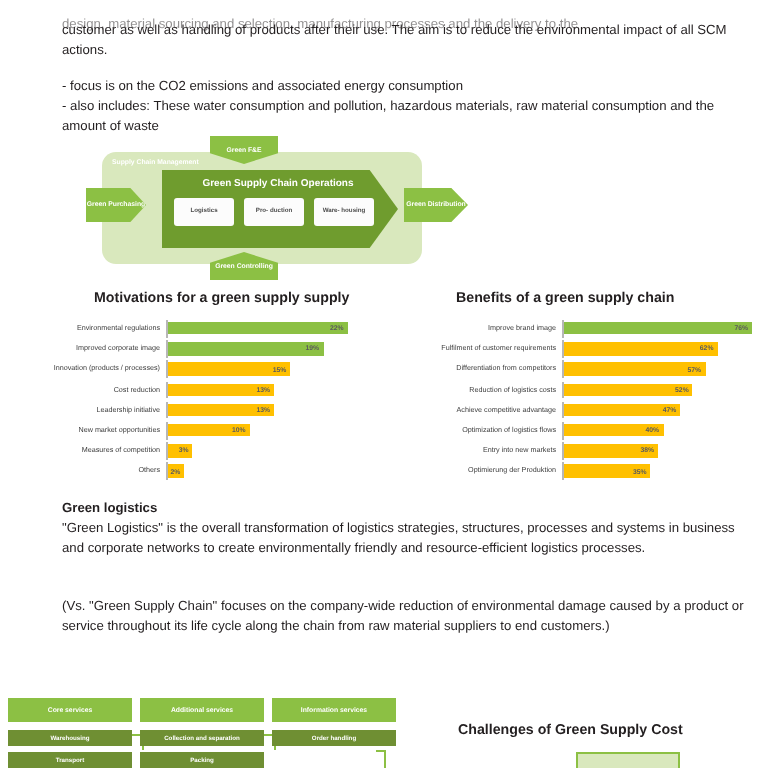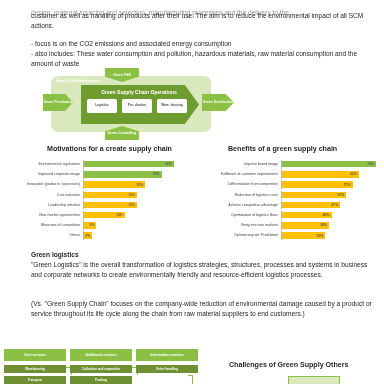--- a/index.html
+++ b/index.html
@@ -146,21 +146,21 @@
     <div class="ops-boxes">
       <div class="ops-box">Logistics</div>
       <div class="ops-box">Pro- duction</div>
       <div class="ops-box">Ware- housing</div>
     </div>
 
     <div class="chev chev-right">Green Distribution</div>
     <div class="chev chev-bottom">Green Controlling</div>
   </div>
 
-  <div class="cap cap-left">Motivations for a create supply chain</div>
+  <div class="cap cap-left">Motivations for a green supply supply</div>
   <div class="cap cap-right">Benefits of a green supply chain</div>
 
   <div class="chart chart-left" id="chart-left">
       <div class="row">
         <div class="row-label">Environmental regulations</div>
         <div class="row-track">
           <div class="row-bar green" style="width: 88%; background: rgb(140, 192, 68);">
             <span class="row-val">22%</span>
           </div>
         </div>
@@ -311,16 +311,16 @@
       <div class="hbox">Additional services</div>
       <div class="sbox">Collection and separation</div>
       <div class="sbox">Packing</div>
     </div>
     <div class="col-wrap col-3">
       <div class="hbox">Information services</div>
       <div class="sbox">Order handling</div>
     </div>
   </div>
 
-  <div class="chal-title">Challenges of Green Supply Others</div>
+  <div class="chal-title">Challenges of Green Supply Cost</div>
   <div class="chal-box"></div>
 
 </div>
 
 </body></html>

